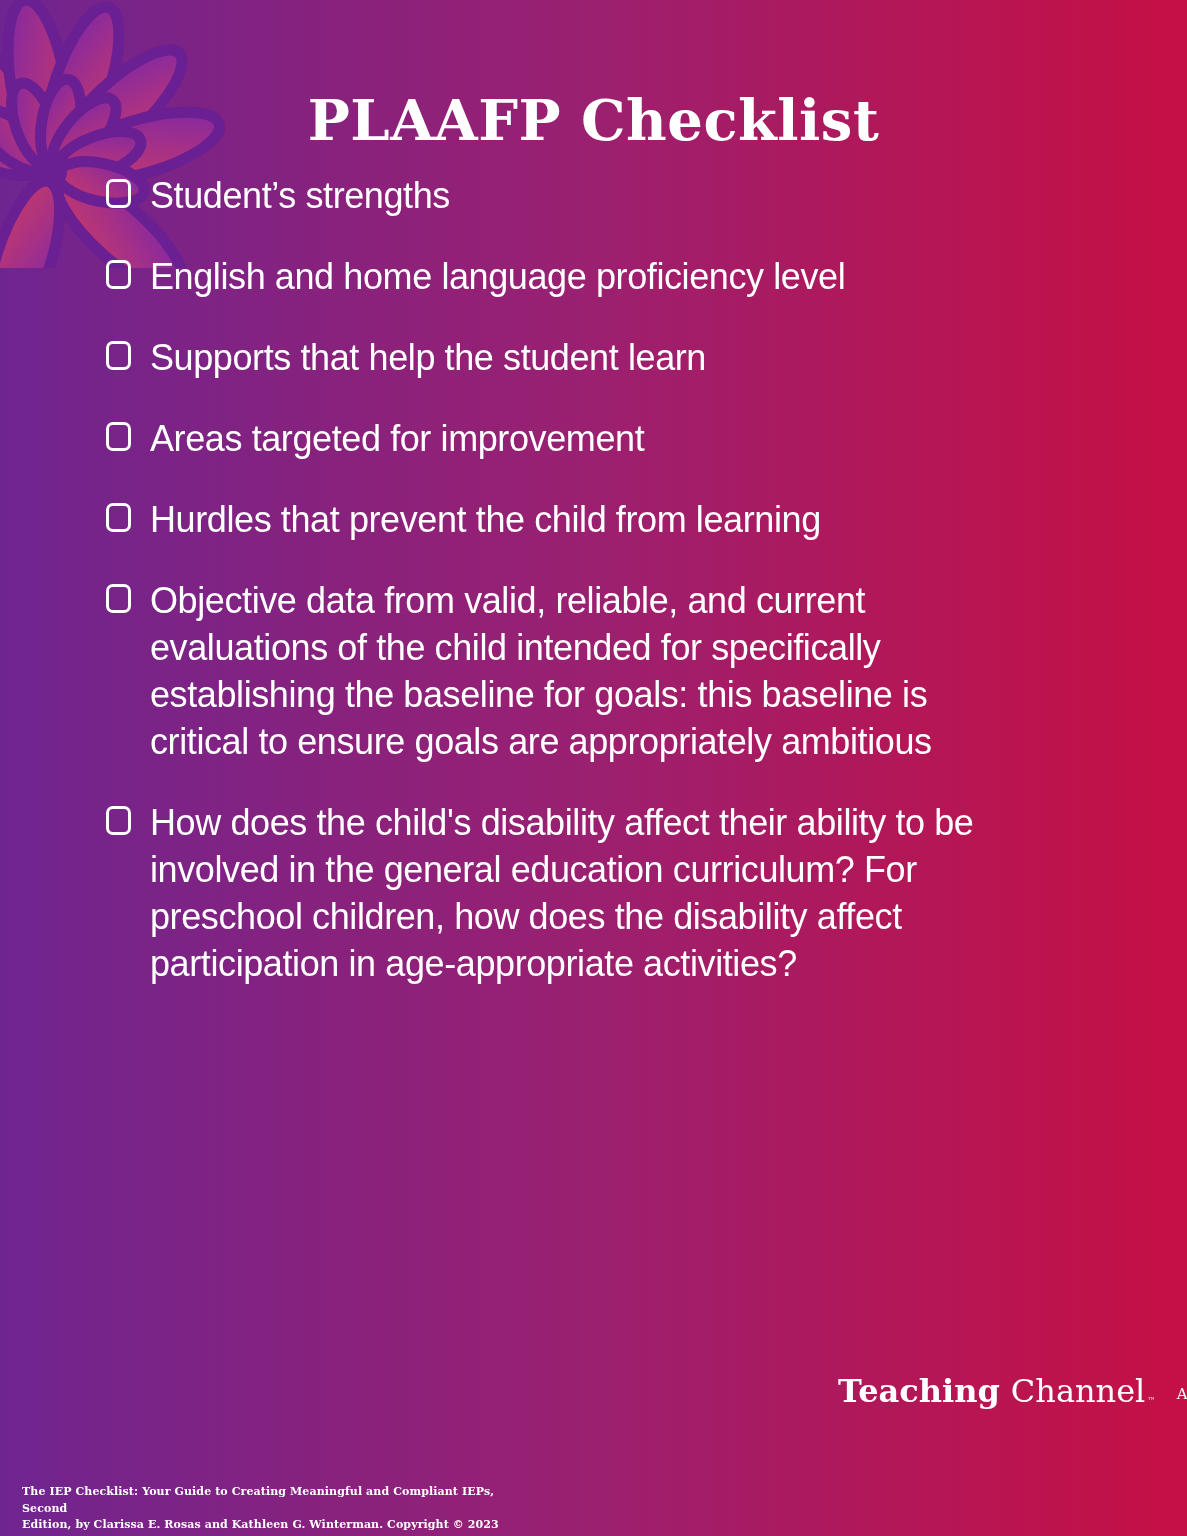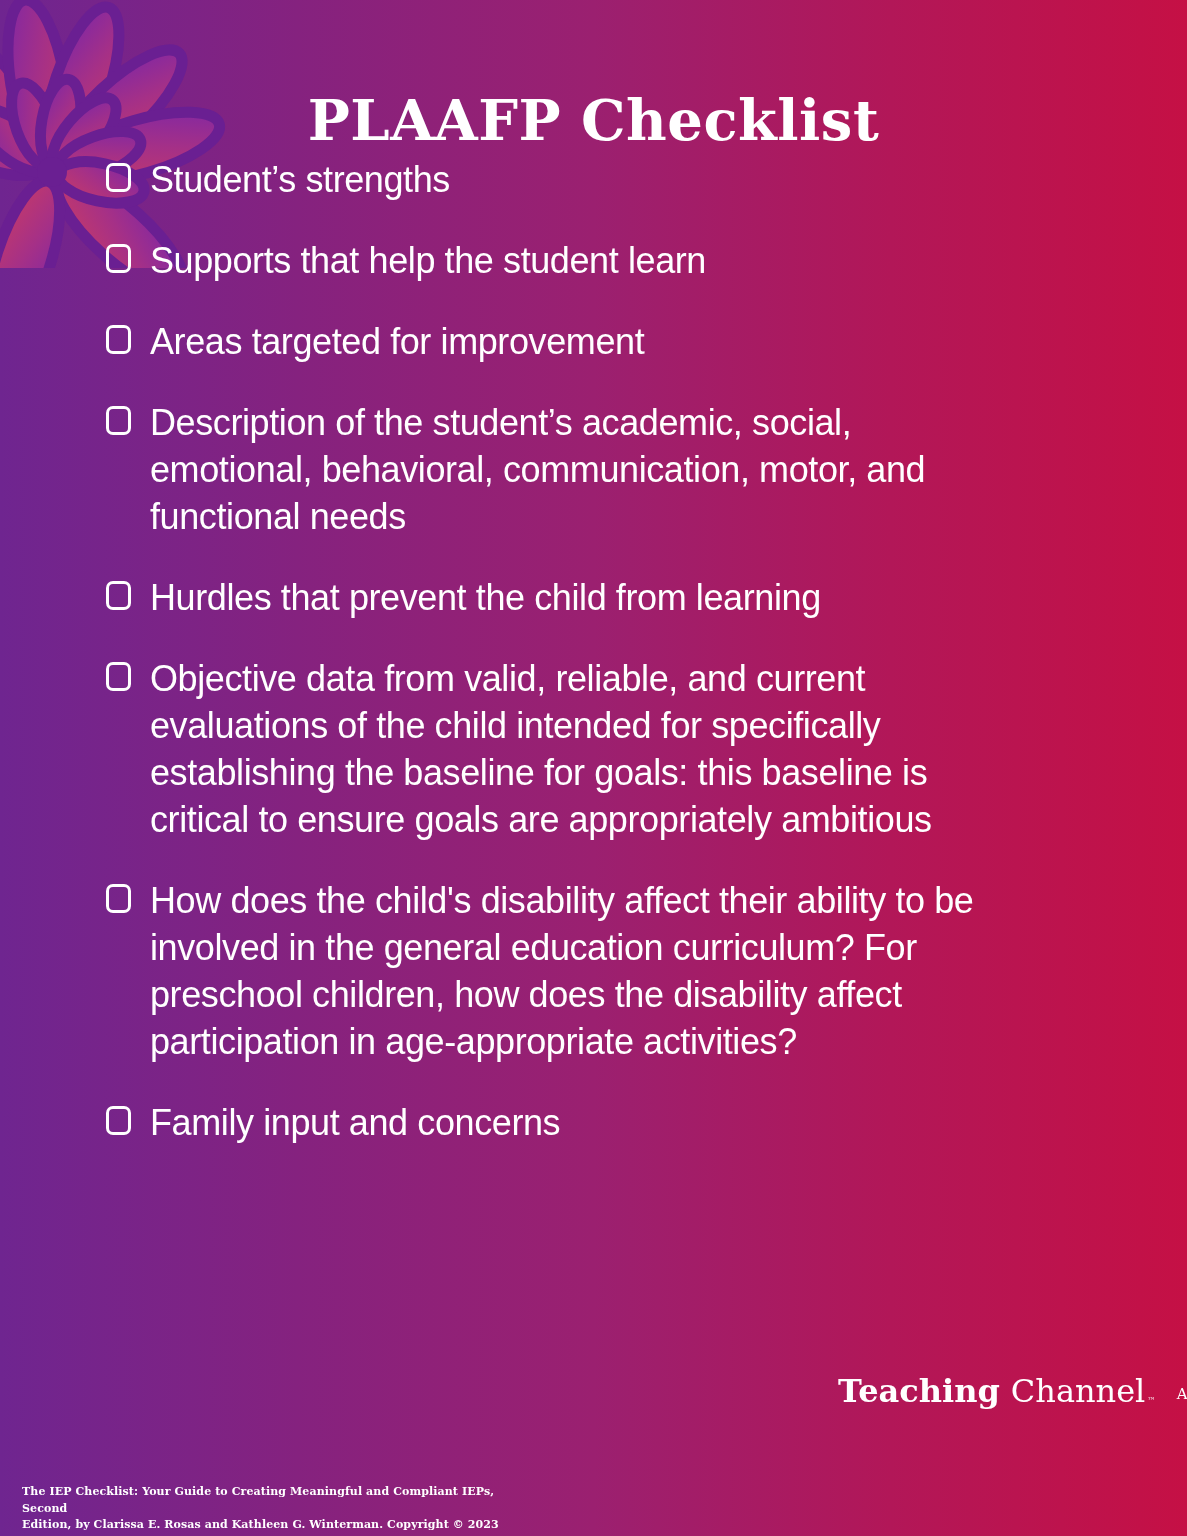--- a/index.html
+++ b/index.html
@@ -9,21 +9,21 @@
     font-family:"Liberation Sans",sans-serif;color:#FFFFFF;
     -webkit-font-smoothing:antialiased;
   }
   .corner-decoration{position:absolute;left:0;top:0;pointer-events:none;}
   .page-title{
     position:absolute;top:52px;left:0;width:100%;text-align:center;
     font-family:"DejaVu Serif",serif;font-weight:bold;
     font-size:56px;line-height:1.1;letter-spacing:0.5px;
   }
   .checklist{
-    position:absolute;left:106px;top:156px;width:1030px;
+    position:absolute;left:106px;top:172px;width:1030px;
     display:flex;flex-direction:column;gap:34px;
   }
   .item{display:flex;align-items:flex-start;}
   .box{
     flex:0 0 auto;width:19px;height:23px;border:3px solid #FFFFFF;border-radius:7px;
     margin-top:7px;margin-right:19px;background:transparent;
   }
   .item-text{
     font-size:36px;line-height:47px;letter-spacing:-0.4px;
     white-space:pre-line;font-weight:normal;
@@ -83,53 +83,47 @@
 
 <h1 class="page-title">PLAAFP Checklist</h1>
 
 <div class="checklist">
   <div class="item">
     <span class="box"></span>
     <span class="item-text">Student’s strengths</span>
   </div>
   <div class="item">
     <span class="box"></span>
+    <span class="item-text">English and home language proficiency level</span>
+  </div>
+  <div class="item">
+    <span class="box"></span>
     <span class="item-text">Supports that help the student learn</span>
   </div>
   <div class="item">
     <span class="box"></span>
     <span class="item-text">Areas targeted for improvement</span>
-  </div>
-  <div class="item">
-    <span class="box"></span>
-    <span class="item-text">Description of the student’s academic, social,
-emotional, behavioral, communication, motor, and
-functional needs</span>
   </div>
   <div class="item">
     <span class="box"></span>
     <span class="item-text">Hurdles that prevent the child from learning</span>
   </div>
   <div class="item">
     <span class="box"></span>
     <span class="item-text">Objective data from valid, reliable, and current
 evaluations of the child intended for specifically
 establishing the baseline for goals: this baseline is
 critical to ensure goals are appropriately ambitious</span>
   </div>
   <div class="item">
     <span class="box"></span>
     <span class="item-text">How does the child's disability affect their ability to be
 involved in the general education curriculum? For
 preschool children, how does the disability affect
 participation in age-appropriate activities?</span>
-  </div>
-  <div class="item">
-    <span class="box"></span>
-    <span class="item-text">Family input and concerns</span>
   </div>
 </div>
 
 <div class="logo-block">
   <svg class="butterfly" width="96" height="90" viewBox="0 0 96 90" aria-hidden="true">
     <g fill="#FFFFFF">
 
       <g transform="translate(50,48)">
         <ellipse transform="rotate(-76)" cx="19" cy="0" rx="16" ry="3.4"></ellipse>
         <ellipse transform="rotate(-60)" cx="22" cy="0" rx="19" ry="4"></ellipse>

